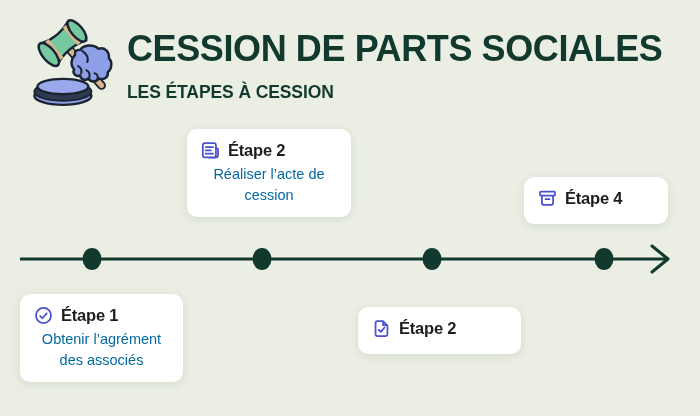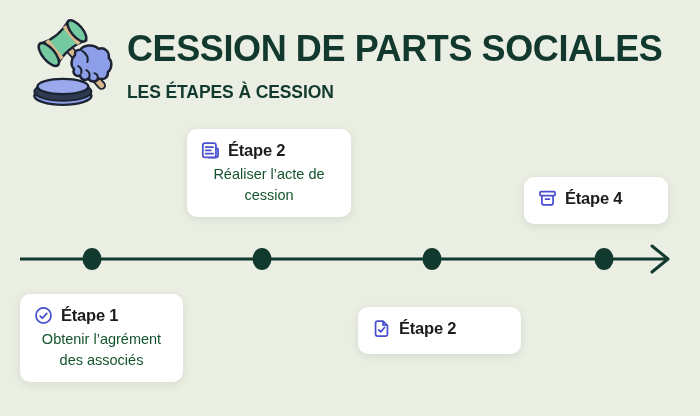--- a/index.html
+++ b/index.html
@@ -14,21 +14,21 @@
 
   .timeline{position:absolute;left:0;top:231px;width:700px;height:58px;}
 
   .card{position:absolute;background:#FFFFFF;border-radius:10px;
         box-shadow:0 2px 8px rgba(18,57,46,0.10);padding:11px 10px 12px;
         box-sizing:border-box;text-align:center;}
   .card-head{display:flex;align-items:center;justify-content:flex-start;gap:7px;
              padding-left:3px;margin-bottom:3px;}
   .step-icon{width:21px;height:21px;flex:0 0 auto;display:block;}
   .step-label{font-size:16.5px;font-weight:700;color:#1D1D1F;letter-spacing:-0.2px;}
-  .step-desc{font-size:14.5px;color:#14532d;line-height:1.42;white-space:pre-line;}
+  .step-desc{font-size:14.5px;color:#0369a1;line-height:1.42;white-space:pre-line;}
 
   .card-s1{left:20px;top:294px;width:163px;}
   .card-s2{left:187px;top:129px;width:164px;}
   .card-s3{left:358px;top:307px;width:163px;}
   .card-s4{left:524px;top:129px;width:144px;margin-top:48px;}
 </style>
 </head>
 <body>
 
 <div class="stage">

